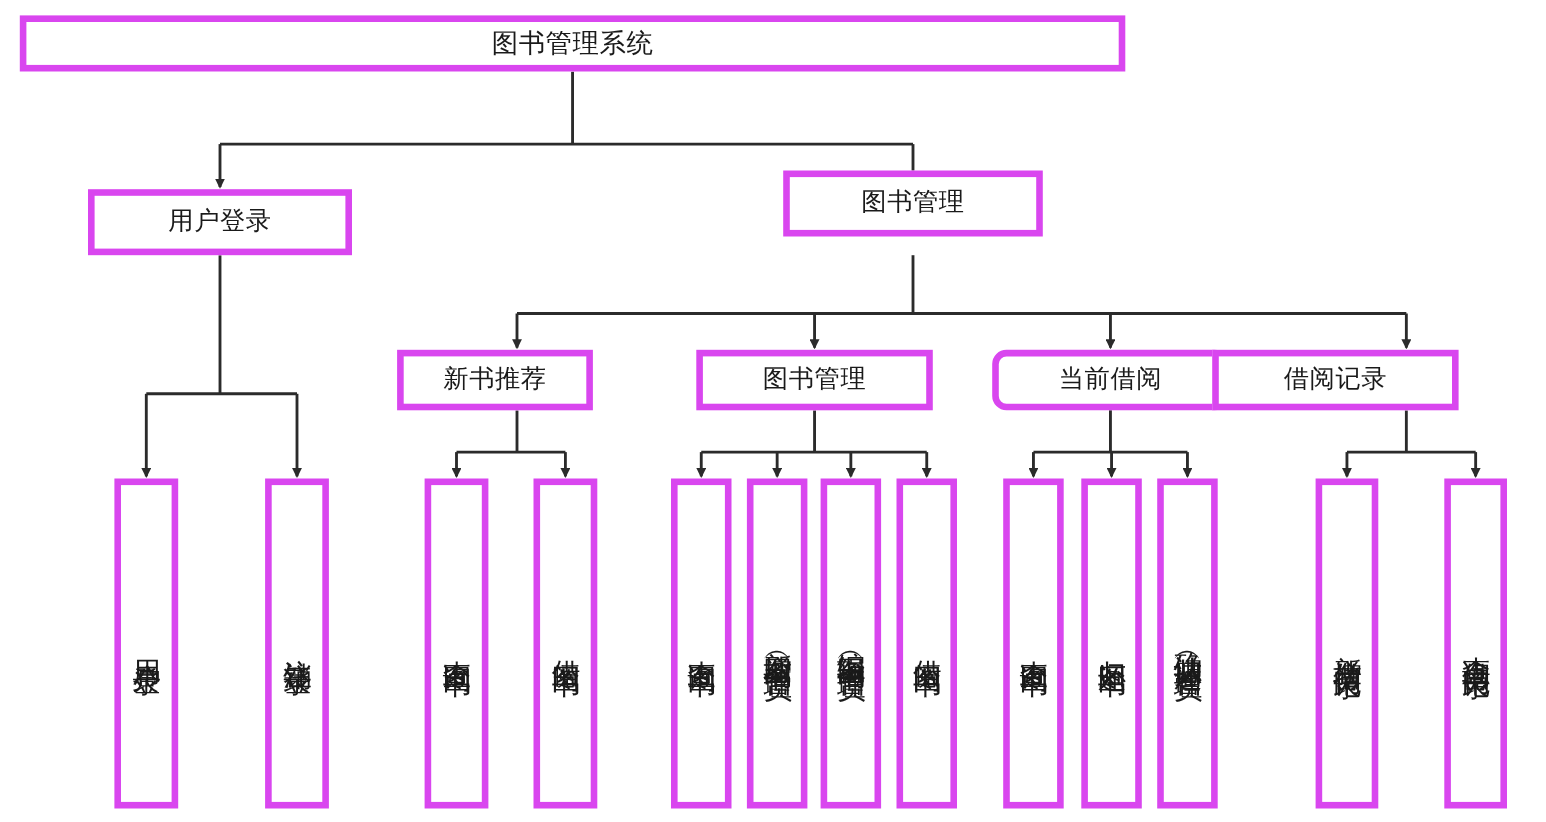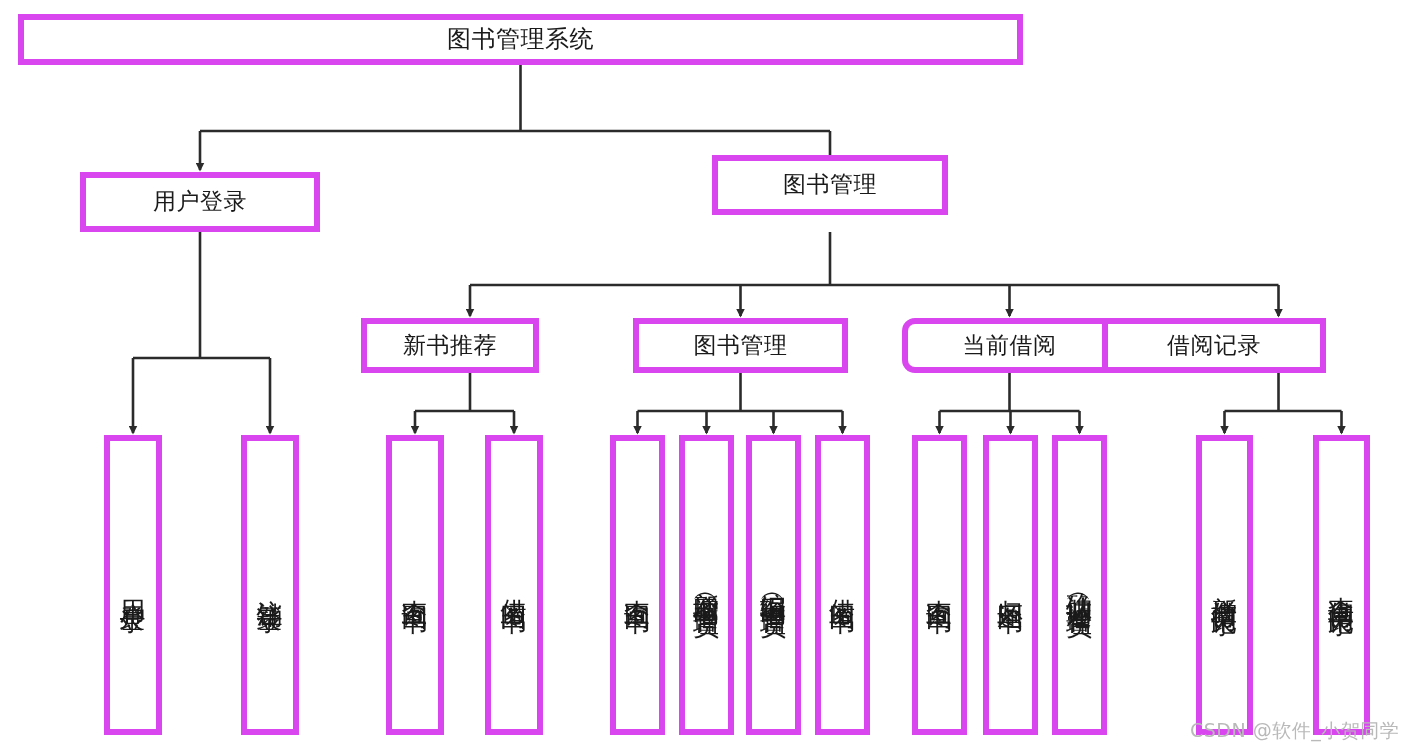--- a/index.html
+++ b/index.html
@@ -176,14 +176,13 @@
         <span class="node-label">确认归还（管理员）</span>
       </div>
       <div class="node vert" style="left: 1196px; top: 435px; width: 57px; height: 300px;">
         <span class="node-label">新增借阅记录</span>
       </div>
       <div class="node vert" style="left: 1313px; top: 435px; width: 57px; height: 300px;">
         <span class="node-label">查询借阅记录</span>
       </div>
     </div>
 
-  <div class="watermark" style="left: 1190px; top: 718px; color: rgb(185, 185, 185);">CSDN @软件_小贺同学</div>
 </div>
 
 </body></html>

